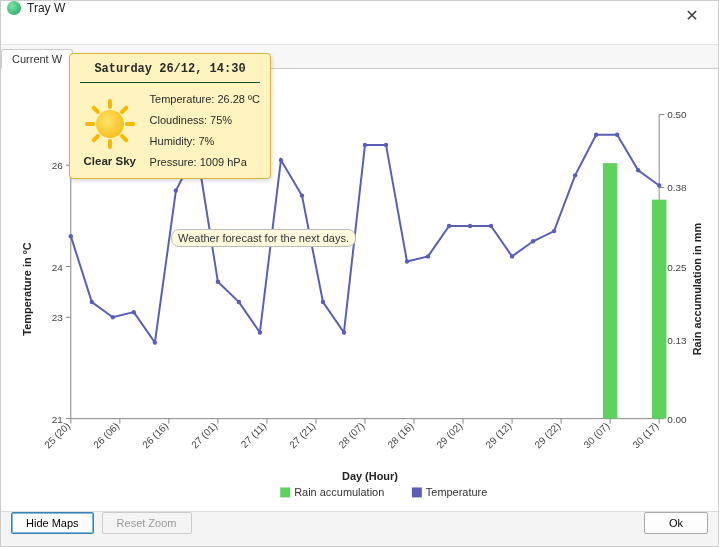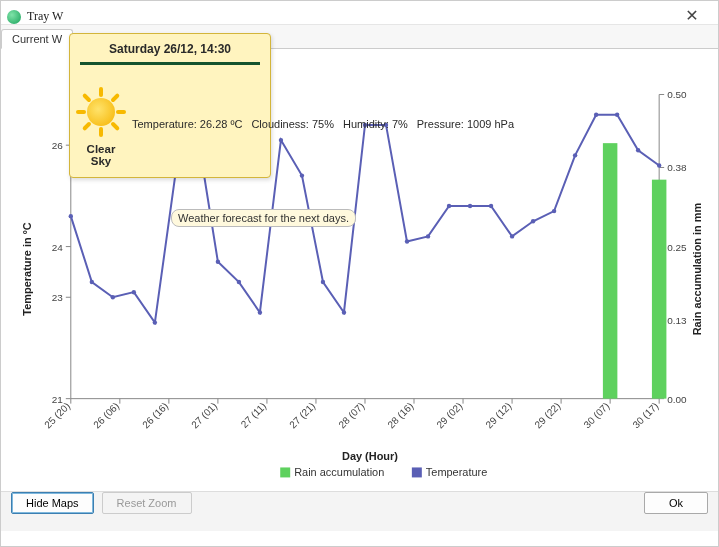--- a/index.html
+++ b/index.html
@@ -8,28 +8,27 @@
     font-family: "Segoe UI", Tahoma, sans-serif;
     font-size: 12px;
     background: #fff;
     color: #222;
     width: 719px;
     height: 547px;
     overflow: hidden;
     border: 1px solid #ccc;
   }
   .titlebar {
-    height: 24px;
+    height: 44px;
     display: flex;
-    align-items: flex-end;
+    align-items: flex-start;
     padding: 0 6px;
     background: #fff;
     border-bottom: 1px solid #e6e6e6;
     position: relative;
-    font-family: Liberation Serif, serif;
   }
   .globe-icon {
     width: 14px; height: 14px;
     border-radius: 50%;
     background: radial-gradient(circle at 35% 35%, #7fe3a8, #1aa25b);
     margin-right: 6px;
     flex-shrink: 0;
   }
   .title-text { font-size: 12px; color: #222; }
   .close-btn {
@@ -79,23 +78,24 @@
     padding: 8px 10px 10px 10px;
     box-shadow: 1px 2px 4px rgba(0,0,0,0.15);
     font-size: 11px;
     color: #2a2a2a;
     z-index: 5;
   }
   .tooltip-title {
     font-weight: bold;
     text-align: center;
     padding-bottom: 6px;
-    border-bottom: 3px solid #14532d;
-    margin-bottom: 14px;
+    border-bottom: 1px solid #14532d;
+    margin-bottom: 8px;
     font-size: 12px;
+    font-family: Liberation Mono, monospace;
   }
   .tooltip-body { display: flex; gap: 10px; }
   .tooltip-iconcol { width: 64px; display: flex; flex-direction: column; align-items: center; gap: 6px; }
   .sun {
     width: 42px; height: 42px;
     position: relative;
     margin-top: 12px;
   }
   .sun-core {
     width: 28px; height: 28px;
@@ -105,21 +105,21 @@
   }
   .sun-ray {
     position: absolute;
     width: 4px; height: 10px;
     background: #f7b900;
     border-radius: 2px;
     left: 19px; top: -4px;
     transform-origin: 2px 25px;
   }
   .tooltip-condition { font-weight: bold; font-size: 11.5px; margin-top: 4px; text-align: center; }
-  .tooltip-rows { display: flex; flex-direction: row; gap: 9px; padding-top: 2px; align-items: center; }
+  .tooltip-rows { display: flex; flex-direction: column; gap: 9px; padding-top: 2px; }
   .tooltip-rows div { white-space: nowrap; }
   .hover-tip {
     position: absolute;
     left: 170px; top: 160px;
     background: #fff9dd;
     border: 1px solid #bbb;
     padding: 2px 6px;
     font-size: 11px;
     color: #333;
     border-radius: 8px;

